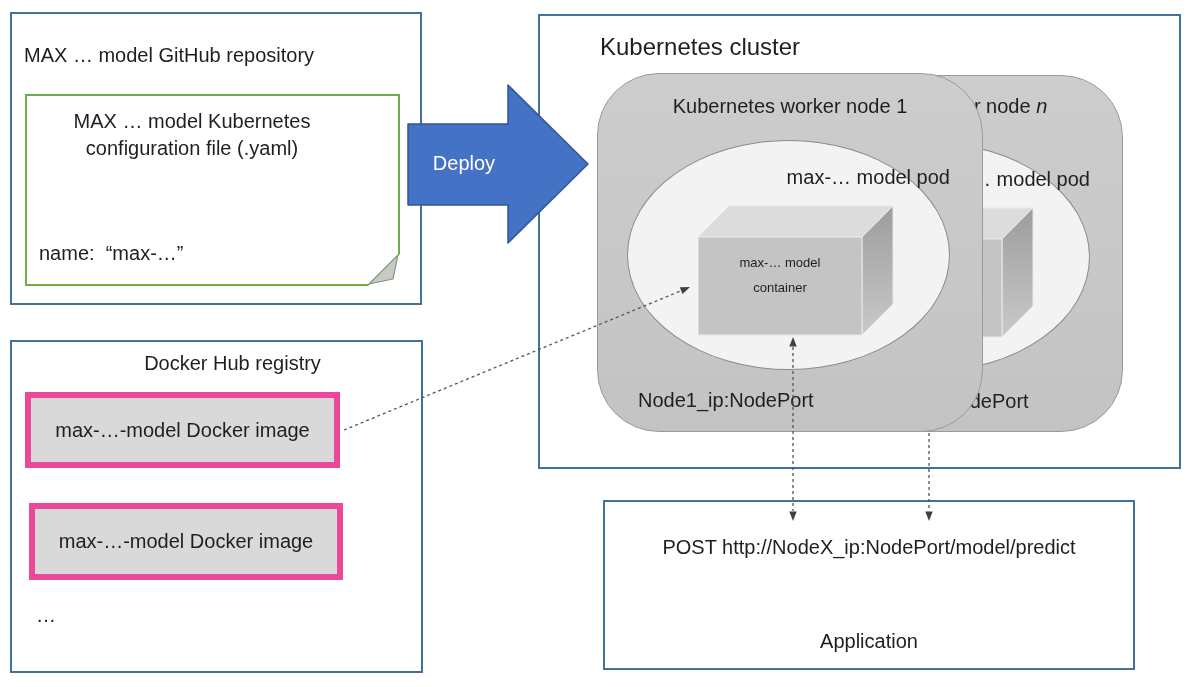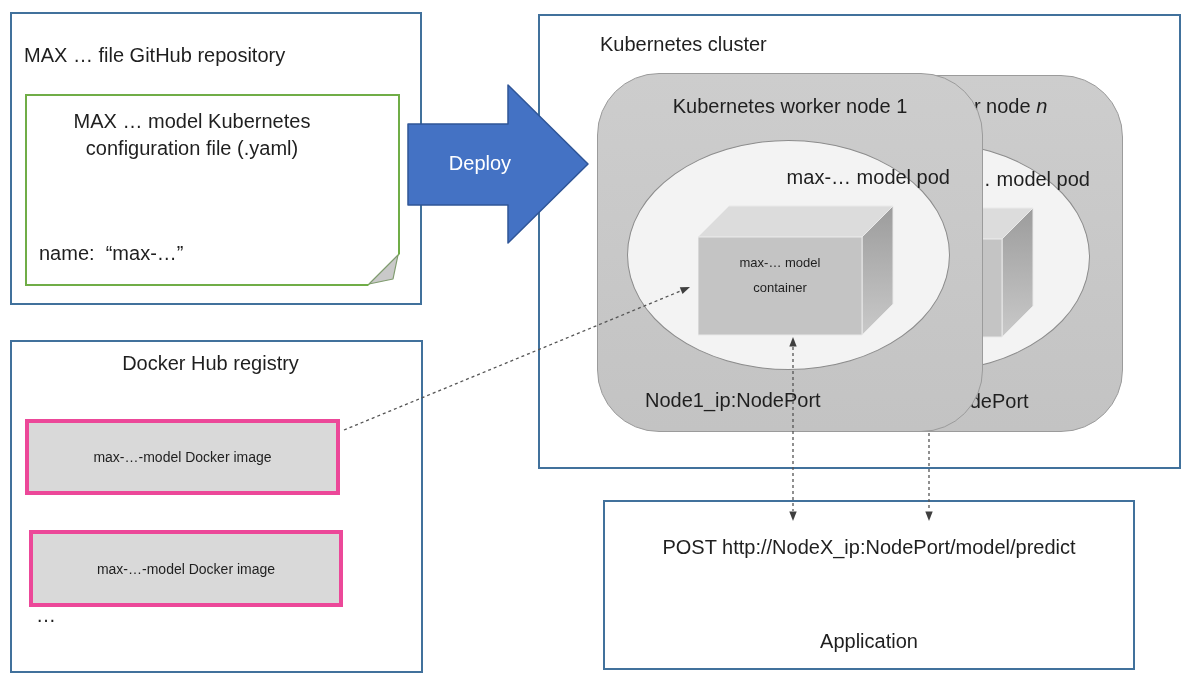--- a/index.html
+++ b/index.html
@@ -21,32 +21,32 @@
   
   .repo-title { left: 24px; top: 44px; font-size: 20px; }
   .config-note {
     left: 25px; top: 94px; width: 375px; height: 192px;
     border: 2px solid #70AD47; background: #ffffff; box-sizing: border-box;
   }
   .config-heading { position: absolute; left: 0; top: 12px; width: 330px; text-align: center; font-size: 20px; line-height: 27px; }
   .yaml-lines { position: absolute; left: 12px; top: 92px; font-size: 20px; line-height: 26px; white-space: pre; }
 
   
-  .deploy-label { left: 432px; top: 152px; width: 96px; text-align: center; color: #ffffff; font-size: 20px; }
+  .deploy-label { left: 416px; top: 152px; width: 96px; text-align: center; color: #ffffff; font-size: 20px; }
 
   
-  .dockerhub-title { left: 4px; top: 352px; width: 413px; text-align: center; font-size: 20px; }
+  .dockerhub-title { left: 26px; top: 352px; width: 413px; text-align: center; font-size: 20px; }
   .image-box {
-    background: #d9d9d9; border: 4px solid #ec4899; box-sizing: border-box;
-    display: flex; align-items: center; justify-content: center; font-size: 14px; margin-top: 27px;
+    background: #d9d9d9; border: 6px solid #ec4899; box-sizing: border-box;
+    display: flex; align-items: center; justify-content: center; font-size: 20px;
   }
   .ellipsis-label { left: 36px; top: 604px; font-size: 20px; letter-spacing: 1px; }
 
   
-  .cluster-title { left: 600px; top: 33px; font-size: 20px; text-align: right; }
+  .cluster-title { left: 600px; top: 33px; font-size: 24px; text-align: right; }
 
   
   .node-rect {
     background: linear-gradient(180deg, #cdcdcd, #c3c3c3);
     border: 1.5px solid #9b9b9b; border-radius: 62px; box-sizing: border-box;
   }
   .node-title { text-align: center; font-size: 20px; }
   .pod-ellipse {
     background: #f3f3f3; border: 1.5px solid #8c8c8c; border-radius: 50%; box-sizing: border-box;
   }
@@ -59,21 +59,21 @@
   .app-title { left: 603px; top: 630px; width: 532px; text-align: center; font-size: 20px; }
 
   svg { display: block; }
 </style>
 </head>
 <body>
 
 <div class="canvas">
 
   <div class="abs blue-box" style="left:10px; top:12px; width:412px; height:293px;"></div>
-  <div class="abs nowrap repo-title">MAX … file GitHub repository</div>
+  <div class="abs nowrap repo-title">MAX … model GitHub repository</div>
 
   <div class="abs config-note">
     <div class="config-heading">
       <div>MAX … model Kubernetes</div>
       <div>configuration file (.yaml)</div>
     </div>
     <div class="yaml-lines">
       <div>name:  “max-…”</div>
     </div>
 
@@ -133,21 +133,21 @@
       </linearGradient>
     </defs>
     <polygon points="0,33 31,2 195,2 164,33" fill="#dcdcdc" stroke="#e9e9e9" stroke-width="1"></polygon>
     <polygon points="164,33 195,2 195,100 164,131" fill="url(#sideGrad1)" stroke="#e9e9e9" stroke-width="1"></polygon>
     <polygon points="0,33 164,33 164,131 0,131" fill="#c4c4c4" stroke="#e9e9e9" stroke-width="1"></polygon>
   </svg>
   <div class="abs cube-label" style="left:698px; top:250px; width:164px;">
     <div>max-… model</div>
     <div>container</div>
   </div>
-  <div class="abs nodeport-label nowrap" style="left:638px; top:389px;margin-left:7px;">Node1_ip:NodePort</div>
+  <div class="abs nodeport-label nowrap" style="left:638px; top:389px;">Node1_ip:NodePort</div>
 
   <svg class="abs" style="left:405px; top:82px;" width="190" height="165" viewBox="0 0 190 165">
     <polygon points="3,42 103,42 103,3 183,82 103,161 103,123 3,123" fill="#4472C4" stroke="#2f5597" stroke-width="1.5" stroke-linejoin="round"></polygon>
   </svg>
   <div class="abs nowrap deploy-label">Deploy</div>
 
   <div class="abs blue-box" style="left:603px; top:500px; width:532px; height:170px;"></div>
   <div class="abs nowrap post-label">POST http://NodeX_ip:NodePort/model/predict</div>
   <div class="abs nowrap app-title">Application</div>
 

